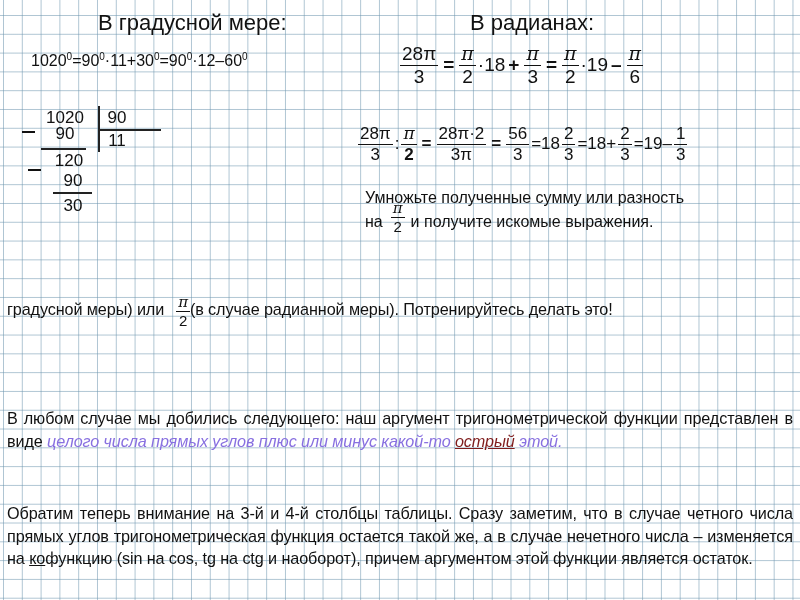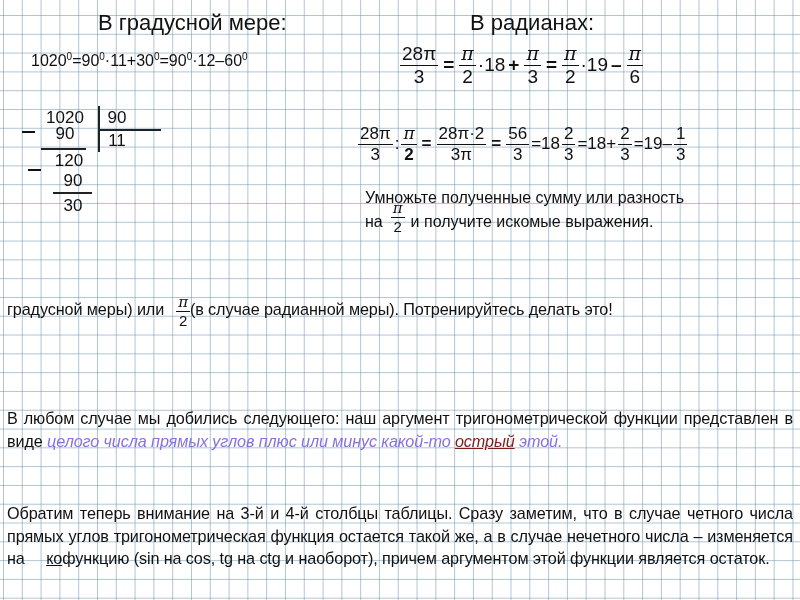--- a/index.html
+++ b/index.html
@@ -26,21 +26,21 @@
     .m1 { font-size: 19px; white-space: nowrap; display: flex; align-items: center; }
     .m2 { font-size: 17px; white-space: nowrap; display: flex; align-items: center; }
     .op { font-weight: bold; margin: 0 3px; }
     .pi { font-family: "DejaVu Serif", serif; font-style: italic; }
     .para {
       font-family: "Liberation Sans", sans-serif; font-size: 16.2px; line-height: 22.5px;
       text-align: justify; letter-spacing: -0.1px;
     }
     .hl { color: #8870e0; font-style: italic; }
     .hl-bold { color: #7f1d1d; font-style: italic; font-weight: normal; text-decoration: underline; }
-    .ul { text-decoration: underline; margin-left: 17px; }
+    .ul { text-decoration: underline; }
   </style>
 </head>
 <body>
 
 <div class="abs heading" style="left:98px; top:10px;">В градусной мере:</div>
 <div class="abs heading" style="left:470px; top:10px;">В радианах:</div>
 
 <div class="abs eq" style="left:31px; top:51px;">
   <span>1020</span><sup>0</sup><span>=90</span><sup>0</sup><span>·11+30</span><sup>0</sup><span>=90</span><sup>0</sup><span>·12–60</span><sup>0</sup>
 </div>

